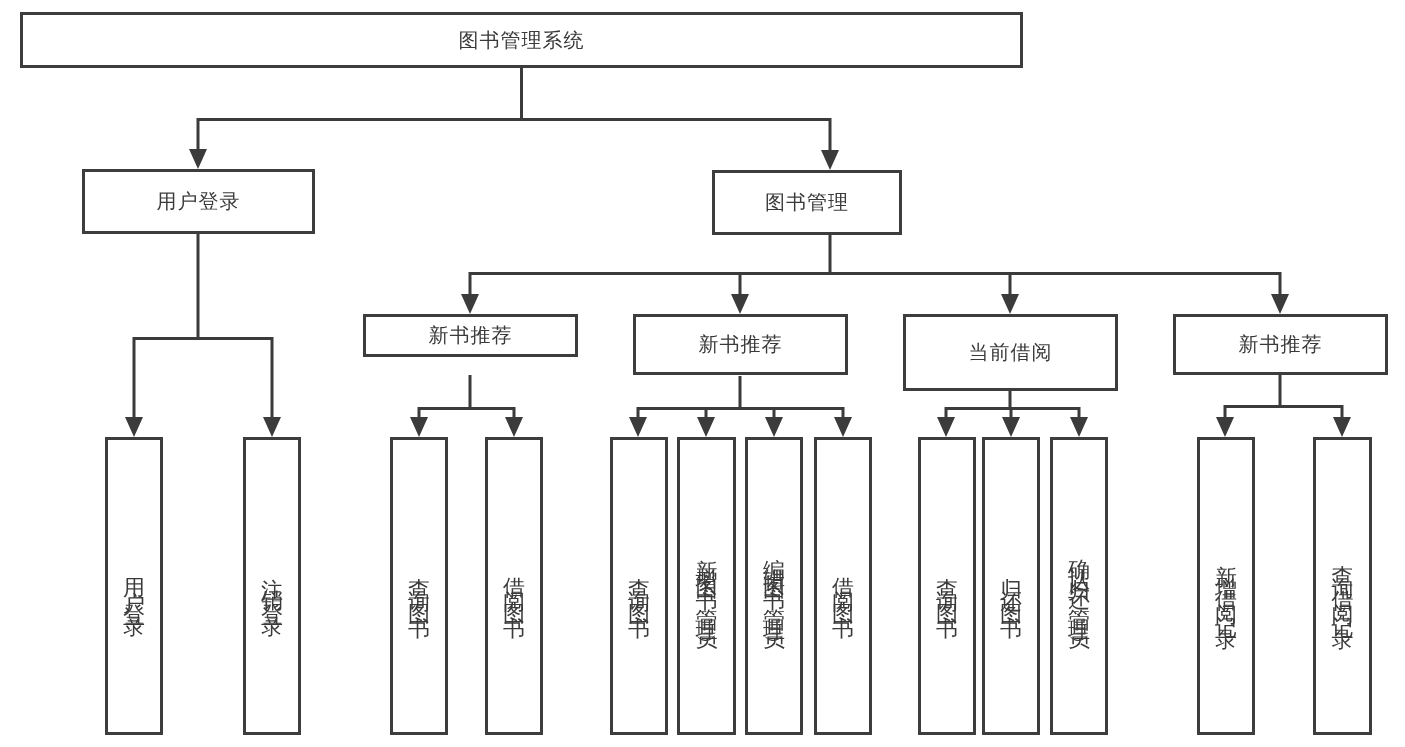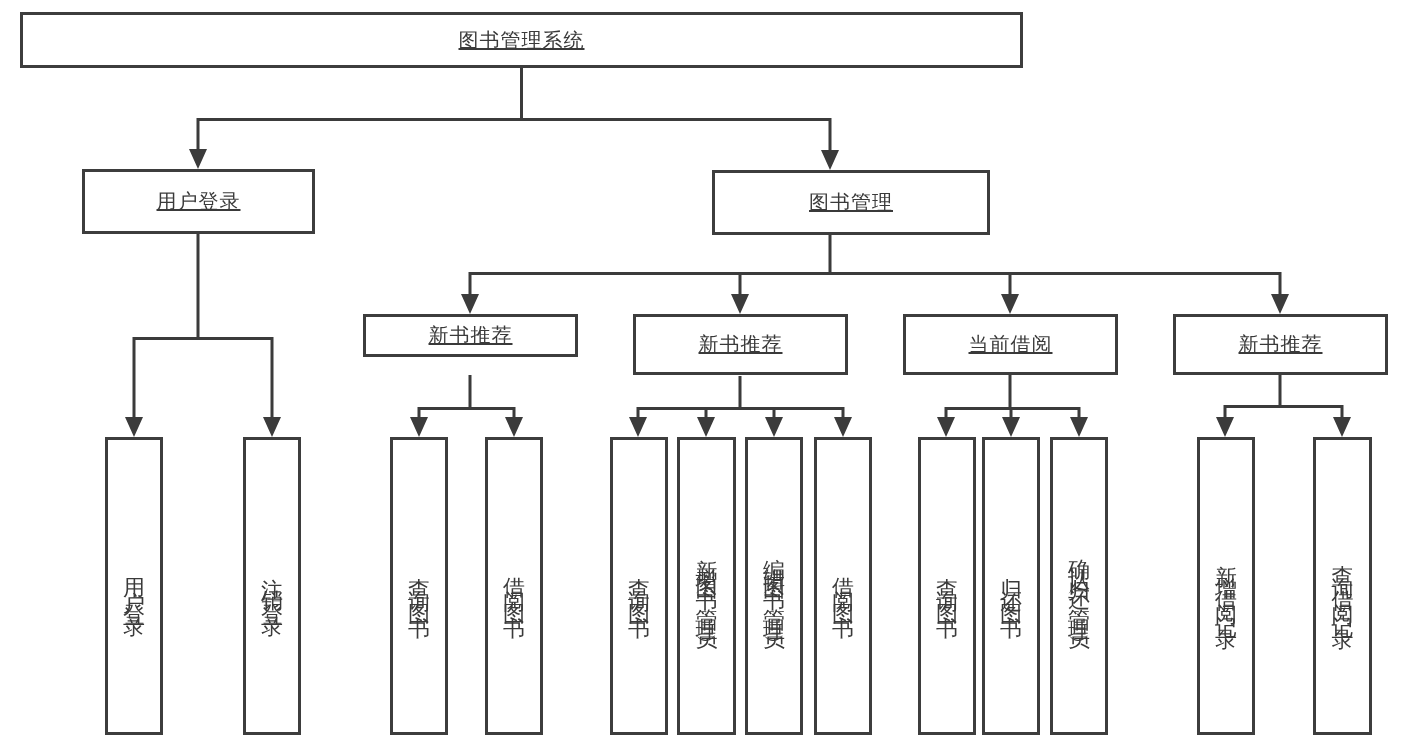--- a/index.html
+++ b/index.html
@@ -6,21 +6,21 @@
   #stage{
     position:relative;width:1405px;height:747px;background:#ffffff;
     font-family:"Liberation Sans",sans-serif;overflow:hidden;
   }
   #connectors{position:absolute;left:0;top:0;width:1405px;height:747px;z-index:1;}
   .box{
     position:absolute;box-sizing:border-box;border:3px solid #3d3d3d;background:#ffffff;
     display:flex;align-items:center;justify-content:center;z-index:2;
     color:#3a3a3a;
   }
-  .hlabel{font-size:20px;letter-spacing:1px;white-space:nowrap;text-decoration:underline;}
+  .hlabel{font-size:20px;letter-spacing:1px;white-space:nowrap;}
   .vbox span{
     writing-mode:vertical-rl;text-orientation:mixed;
     font-size:22px;letter-spacing:13px;line-height:1;white-space:nowrap;
   }
   .vbox span.sp-sm{letter-spacing:10px;}
   #watermark{
     position:absolute;left:1185px;top:718px;z-index:3;
     font-size:20px;color:#a3a3a3;white-space:nowrap;
     text-shadow:0 0 2px #ffffff;
   }
@@ -63,31 +63,31 @@
     </g>
   </svg>
 
   <div class="box" style="left:20px;top:12px;width:1003px;height:56px;">
     <span class="hlabel">图书管理系统</span>
   </div>
 
   <div class="box" style="left:82px;top:169px;width:233px;height:65px;">
     <span class="hlabel">用户登录</span>
   </div>
-  <div class="box" style="left:712px;top:170px;width:278px;height:65px;">
+  <div class="box" style="left:712px;top:170px;width:190px;height:65px;">
     <span class="hlabel">图书管理</span>
   </div>
 
   <div class="box" style="left:363px;top:314px;width:215px;height:43px;">
     <span class="hlabel">新书推荐</span>
   </div>
   <div class="box" style="left:633px;top:314px;width:215px;height:61px;">
     <span class="hlabel">新书推荐</span>
   </div>
-  <div class="box" style="left:903px;top:314px;width:215px;height:61px;">
+  <div class="box" style="left:903px;top:314px;width:215px;height:77px;">
     <span class="hlabel">当前借阅</span>
   </div>
   <div class="box" style="left:1173px;top:314px;width:215px;height:61px;">
     <span class="hlabel">新书推荐</span>
   </div>
 
   <div class="box vbox" style="left:105px;top:437px;width:58px;height:298px;">
     <span>用户登录</span>
   </div>
   <div class="box vbox" style="left:243px;top:437px;width:58px;height:298px;">

